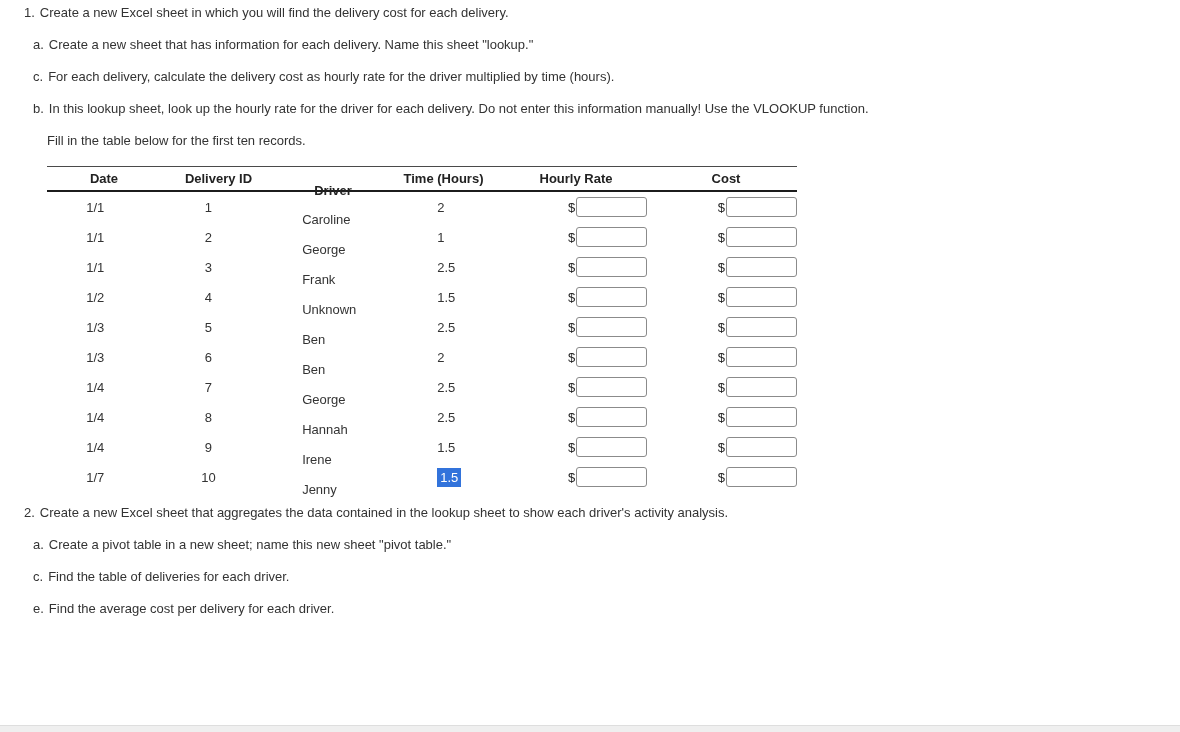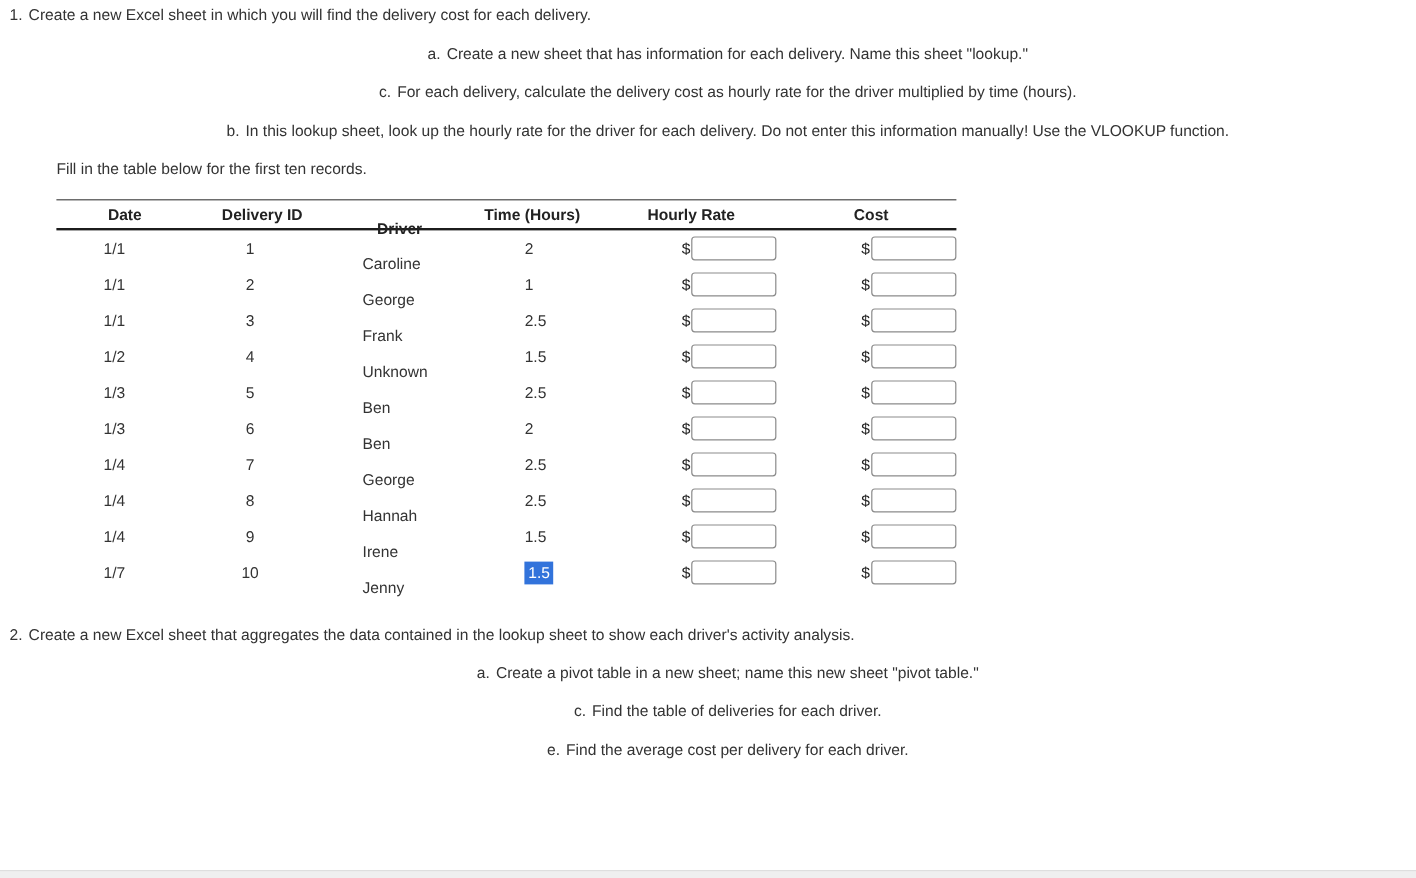--- a/index.html
+++ b/index.html
@@ -6,22 +6,22 @@
   html, body { margin: 0; padding: 0; }
   body {
     width: 1180px; height: 732px; overflow: hidden;
     background: #ffffff;
     font-family: "Liberation Sans", sans-serif;
     font-size: 13px;
     color: #333333;
   }
   .content { padding-top: 6px; }
   .line { height: 14px; line-height: 14px; margin: 0 0 18px 0; white-space: nowrap; }
-  .l0 { padding-left: 8px; }
-  .l1 { padding-left: 33px; text-align: center; }
+  .l0 { padding-left: 24px; }
+  .l1 { padding-left: 33px; }
   .l2 { padding-left: 47px; }
   .num { margin-right: 5px; }
 
   
   .dtable { margin-left: 47px; margin-top: 2px; width: 750px; border-top: 1px solid #4a4a4a; }
   .thead { display: flex; height: 25px; align-items: center; border-bottom: 2px solid #1c1c1c; font-weight: bold; color: #222; }
   .thead > div { text-align: center; }
   .trow { display: flex; height: 30px; align-items: center; gap: 16px; }
   .c1 { width: 114px; text-align: center; }
   .c2 { width: 115px; text-align: center; }
@@ -34,21 +34,21 @@
   .dollar { color: #222; margin-right: 1px; }
   .fld {
     width: 71px; height: 20px;
     border: 1px solid #8b8b8b; border-radius: 3px;
     background: #ffffff; outline: none;
     font-family: "Liberation Sans", sans-serif; font-size: 13px; color: #333;
     padding: 0 4px;
   }
   .tval.selected { background: var(--sel-bg, #3273db); color: var(--sel-fg, #ffffff); padding: 2px 3px; }
 
-  .sec2-first { margin-top: 30px; }
+  .sec2-first { margin-top: 14px; }
 
   
   .hscroll {
     position: fixed; left: 0; right: 0; bottom: 0; height: 7px;
     background: #efefef; border-top: 1px solid #dedede;
   }
 </style>
 </head>
 <body>
 

